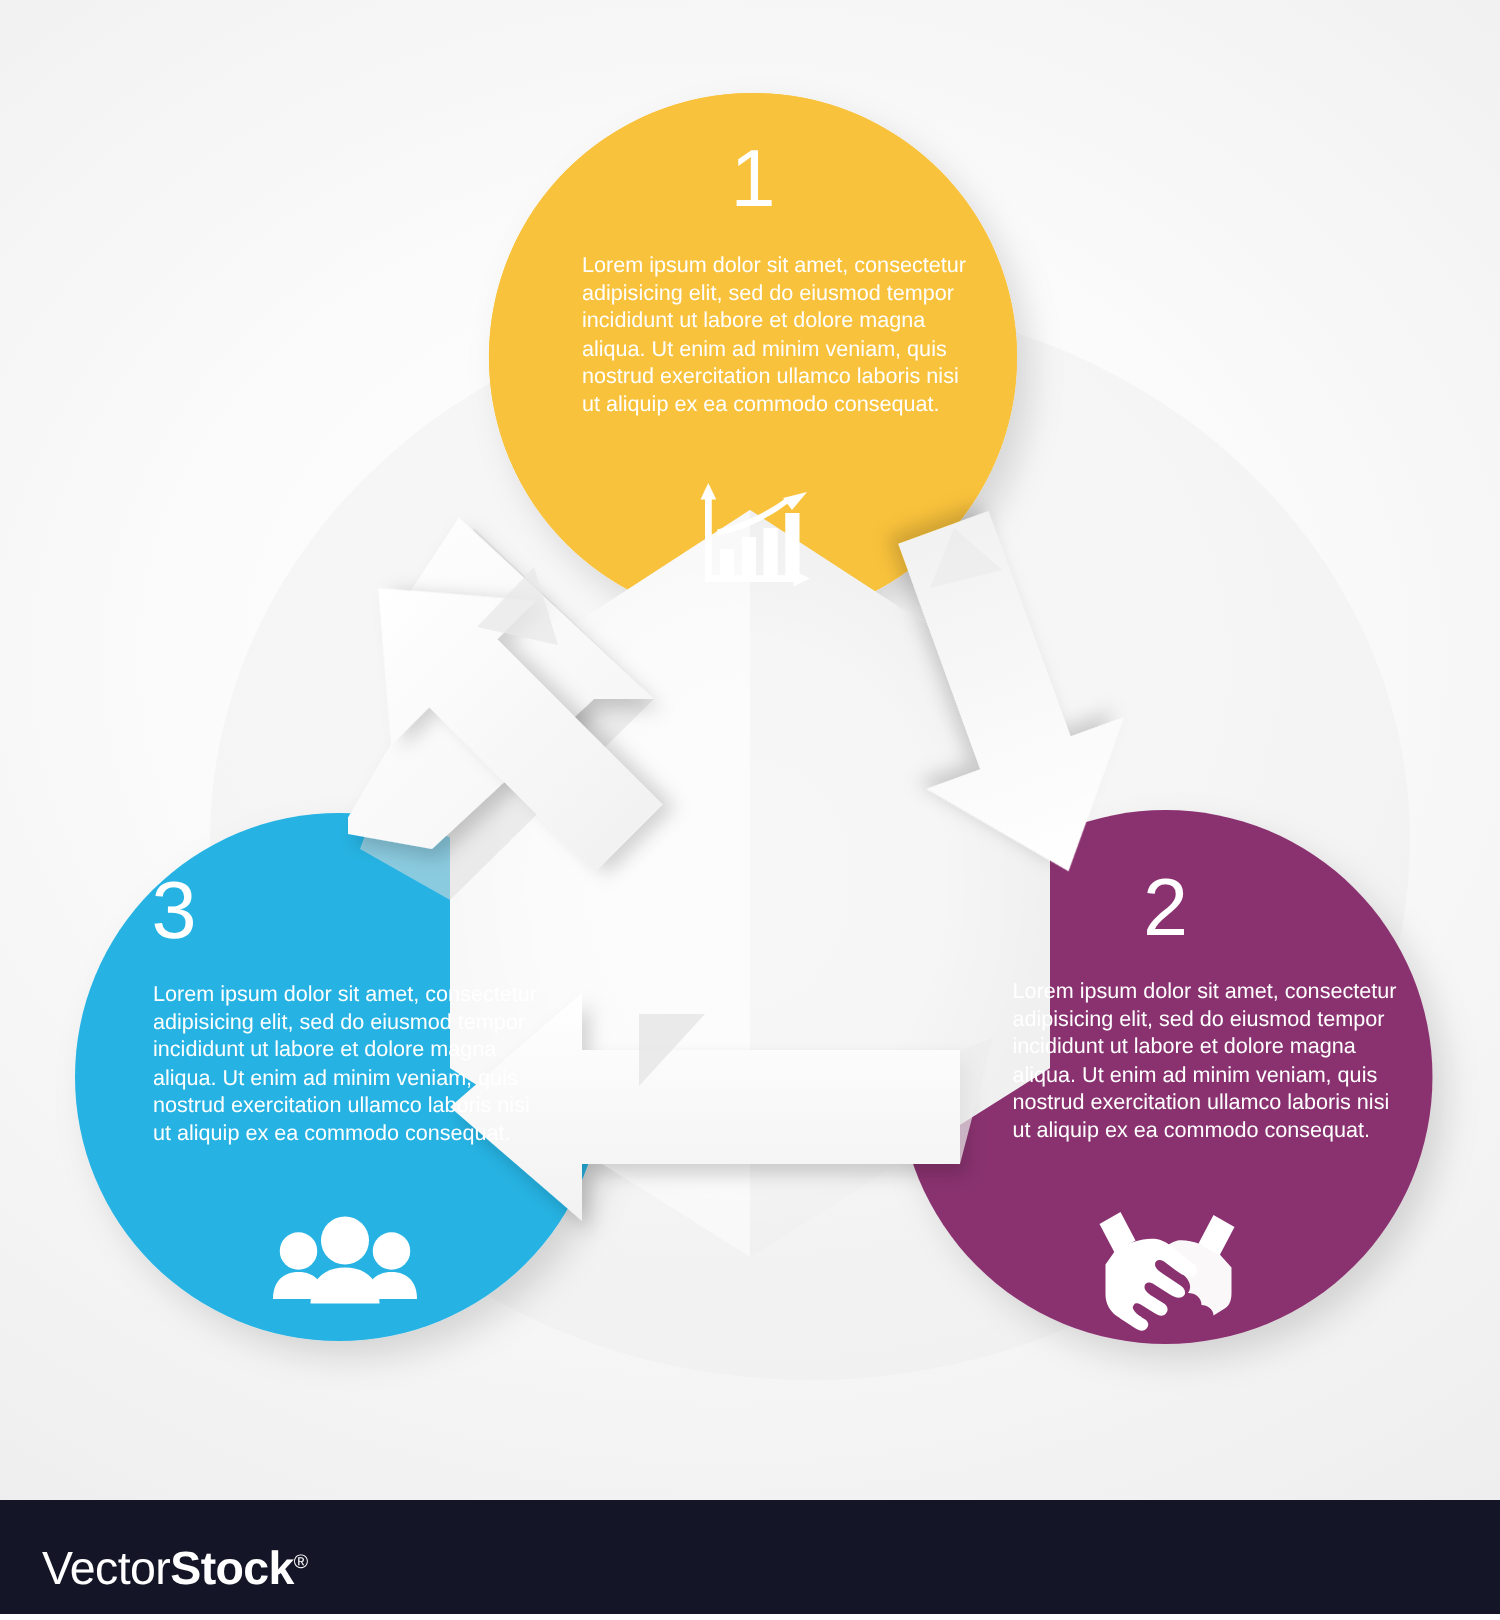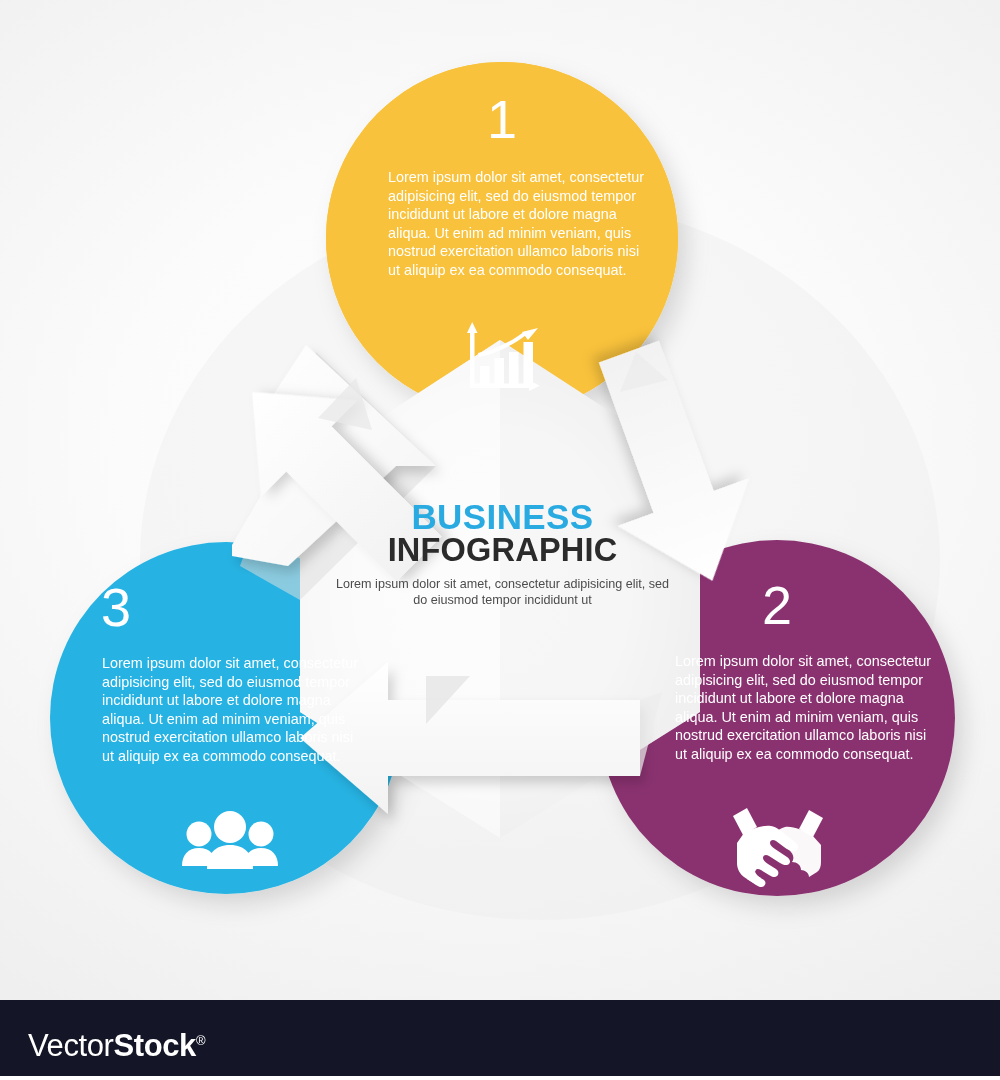--- a/index.html
+++ b/index.html
@@ -356,25 +356,20 @@
     <div class="seg" id="seg2">
       <div class="seg-num">2</div>
       <div class="seg-body">Lorem ipsum dolor sit amet, consectetur adipisicing elit, sed do eiusmod tempor incididunt ut labore et dolore magna aliqua. Ut enim ad minim veniam, quis nostrud exercitation ullamco laboris nisi ut aliquip ex ea commodo consequat.</div>
     </div>
 
     <div class="seg" id="seg3">
       <div class="seg-num">3</div>
       <div class="seg-body">Lorem ipsum dolor sit amet, consectetur adipisicing elit, sed do eiusmod tempor incididunt ut labore et dolore magna aliqua. Ut enim ad minim veniam, quis nostrud exercitation ullamco laboris nisi ut aliquip ex ea commodo consequat.</div>
     </div>
 
-    <div class="hub">
-      <div class="hub-title-1">BUSINESS</div>
-      <div class="hub-title-2">INFOGRAPHIC</div>
-      <div class="hub-sub">Lorem ipsum dolor sit amet, consectetur adipisicing elit, sed do eiusmod tempor incididunt ut</div>
-    </div>
 
   </div>
 
   <div class="wm-bar">
     <div class="wm-logo">
       <span class="wm-light">Vector</span><span class="wm-bold">Stock</span><span class="wm-reg">®</span>
     </div>
   </div>
 
 </div>

